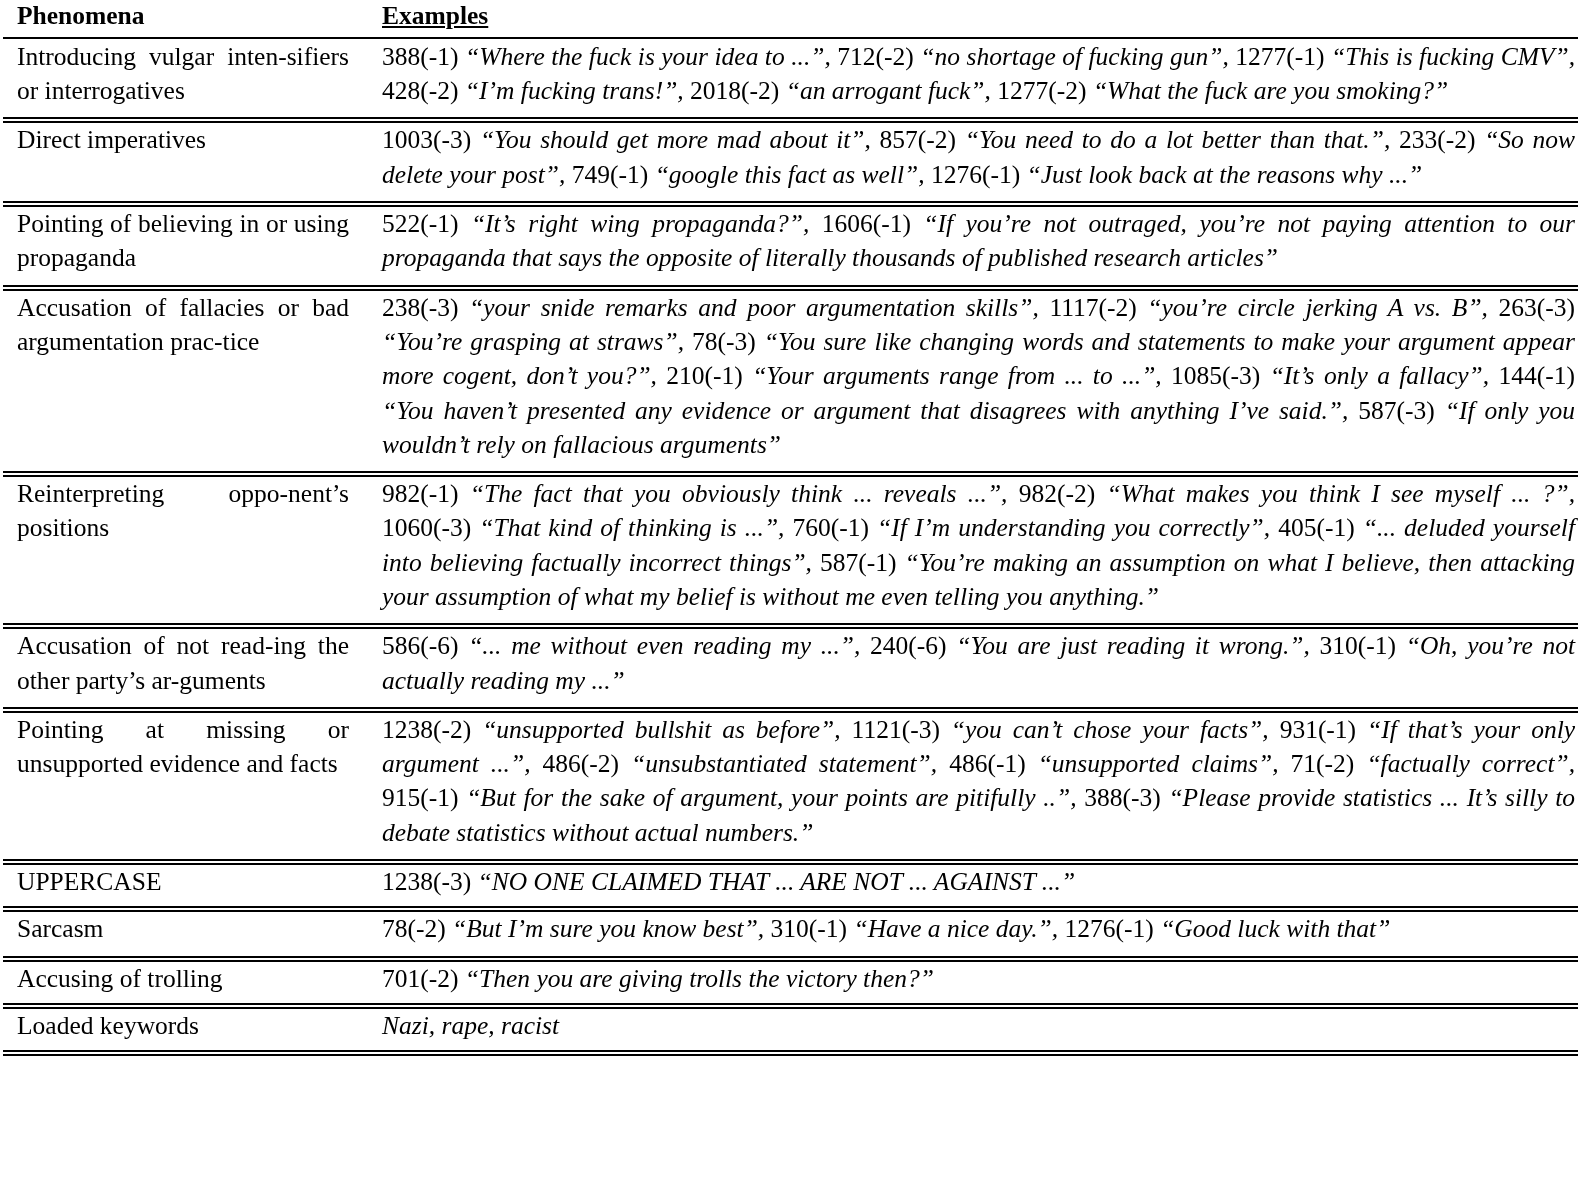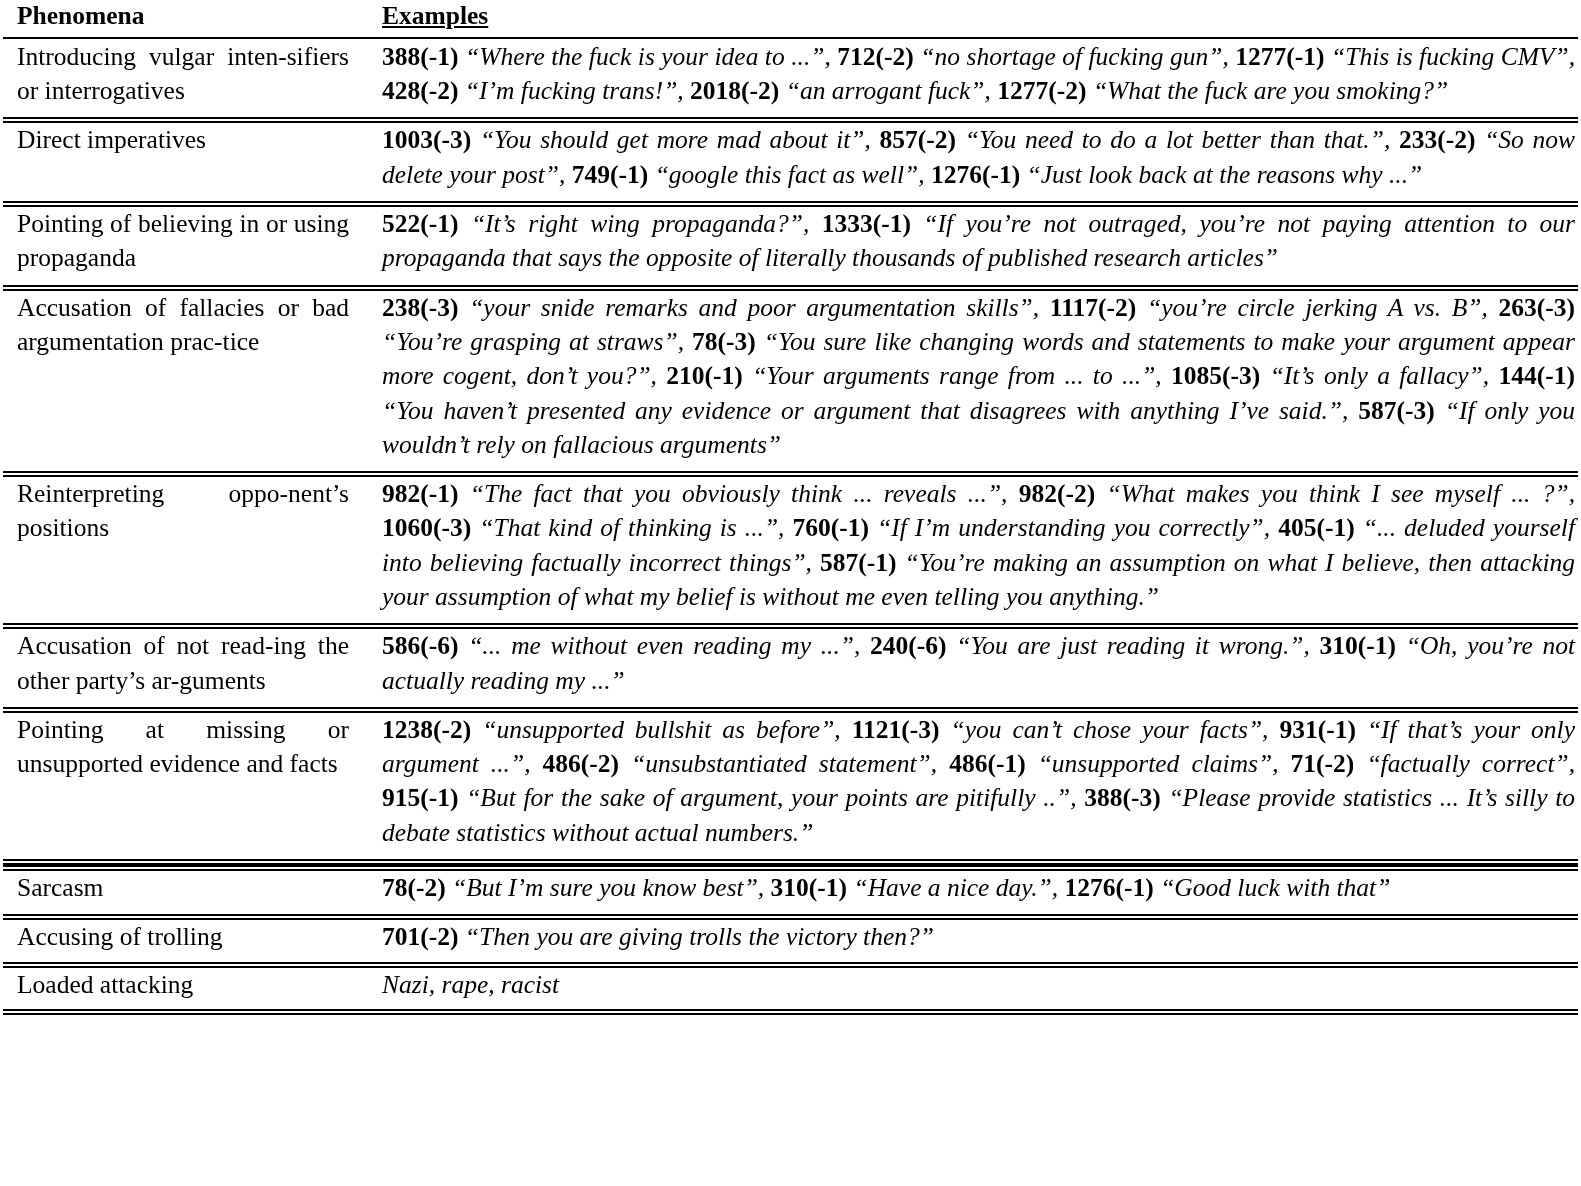--- a/index.html
+++ b/index.html
@@ -103,21 +103,21 @@
     padding-right: 3px;
     text-align: justify;
     text-align-last: left;
   }
   td.cell-ex .ex {
     font-style: italic;
   }
   td.cell-ex b,
   td.cell-ex .id {
     font-style: normal;
-    font-weight: bold;
+    font-weight: normal;
   }
   .kw { font-style: italic; }
 
   
   .body-row.short td { padding-bottom: 7px; }
 </style>
 </head>
 <body>
 
 <div class="table-wrap">
@@ -151,21 +151,21 @@
           <td class="cell-phen">Direct imperatives</td>
           <td class="cell-ex"><span class="ex"><span class="id">1003(-3)</span> <span class="kw">“You should get more mad about it”</span>, <span class="id">857(-2)</span> <span class="kw">“You need to do a lot better than that.”</span>, <span class="id">233(-2)</span> <span class="kw">“So now delete your post”</span>, <span class="id">749(-1)</span> <span class="kw">“google this fact as well”</span>, <span class="id">1276(-1)</span> <span class="kw">“Just look back at the reasons why ...”</span></span></td>
         </tr>
         <tr class="rule">
           <td colspan="2">
             <div class="rule-inner"></div>
           </td>
         </tr>
         <tr class="body-row">
           <td class="cell-phen">Pointing of believing in or using propaganda</td>
-          <td class="cell-ex"><span class="ex"><span class="id">522(-1)</span> <span class="kw">“It’s right wing propaganda?”</span>, <span class="id">1333(-1)</span> <span class="kw">“If you’re not outraged, you’re not paying attention to our propaganda that says the opposite of literally thousands of published research articles”</span></span></td>
+          <td class="cell-ex"><span class="ex"><span class="id">522(-1)</span> <span class="kw">“It’s right wing propaganda?”</span>, <span class="id">1606(-1)</span> <span class="kw">“If you’re not outraged, you’re not paying attention to our propaganda that says the opposite of literally thousands of published research articles”</span></span></td>
         </tr>
         <tr class="rule">
           <td colspan="2">
             <div class="rule-inner"></div>
           </td>
         </tr>
         <tr class="body-row">
           <td class="cell-phen">Accusation of fallacies or bad argumentation prac-<wbr>tice</td>
           <td class="cell-ex"><span class="ex"><span class="id">238(-3)</span> <span class="kw">“your snide remarks and poor argumentation skills”</span>, <span class="id">1117(-2)</span> <span class="kw">“you’re circle jerking A vs. B”</span>, <span class="id">263(-3)</span> <span class="kw">“You’re grasping at straws”</span>, <span class="id">78(-3)</span> <span class="kw">“You sure like changing words and statements to make your argument appear more cogent, don’t you?”</span>, <span class="id">210(-1)</span> <span class="kw">“Your arguments range from ... to ...”</span>, <span class="id">1085(-3)</span> <span class="kw">“It’s only a fallacy”</span>, <span class="id">144(-1)</span> <span class="kw">“You haven’t presented any evidence or argument that disagrees with anything I’ve said.”</span>, <span class="id">587(-3)</span> <span class="kw">“If only you wouldn’t rely on fallacious arguments”</span></span></td>
         </tr>
@@ -193,20 +193,24 @@
           </td>
         </tr>
         <tr class="body-row">
           <td class="cell-phen">Pointing at missing or unsupported evidence and facts</td>
           <td class="cell-ex"><span class="ex"><span class="id">1238(-2)</span> <span class="kw">“unsupported bullshit as before”</span>, <span class="id">1121(-3)</span> <span class="kw">“you can’t chose your facts”</span>, <span class="id">931(-1)</span> <span class="kw">“If that’s your only argument ...”</span>, <span class="id">486(-2)</span> <span class="kw">“unsubstantiated statement”</span>, <span class="id">486(-1)</span> <span class="kw">“unsupported claims”</span>, <span class="id">71(-2)</span> <span class="kw">“factually correct”</span>, <span class="id">915(-1)</span> <span class="kw">“But for the sake of argument, your points are pitifully ..”</span>, <span class="id">388(-3)</span> <span class="kw">“Please provide statistics ... It’s silly to debate statistics without actual numbers.”</span></span></td>
         </tr>
         <tr class="rule">
           <td colspan="2">
             <div class="rule-inner"></div>
           </td>
+        </tr>
+        <tr class="body-row short">
+          <td class="cell-phen">UPPERCASE</td>
+          <td class="cell-ex"><span class="ex"><span class="id">1238(-3)</span> <span class="kw">“NO ONE CLAIMED THAT ... ARE NOT ... AGAINST ...”</span></span></td>
         </tr>
         <tr class="rule">
           <td colspan="2">
             <div class="rule-inner"></div>
           </td>
         </tr>
         <tr class="body-row">
           <td class="cell-phen">Sarcasm</td>
           <td class="cell-ex"><span class="ex"><span class="id">78(-2)</span> <span class="kw">“But I’m sure you know best”</span>, <span class="id">310(-1)</span> <span class="kw">“Have a nice day.”</span>, <span class="id">1276(-1)</span> <span class="kw">“Good luck with that”</span></span></td>
         </tr>
@@ -218,21 +222,21 @@
         <tr class="body-row short">
           <td class="cell-phen">Accusing of trolling</td>
           <td class="cell-ex"><span class="ex"><span class="id">701(-2)</span> <span class="kw">“Then you are giving trolls the victory then?”</span></span></td>
         </tr>
         <tr class="rule">
           <td colspan="2">
             <div class="rule-inner"></div>
           </td>
         </tr>
         <tr class="body-row short">
-          <td class="cell-phen">Loaded attacking</td>
+          <td class="cell-phen">Loaded keywords</td>
           <td class="cell-ex"><span class="ex"><span class="kw">Nazi, rape, racist</span></span></td>
         </tr>
         <tr class="rule">
           <td colspan="2">
             <div class="rule-inner"></div>
           </td>
         </tr>
       </tbody>
   </table>
 </div>

